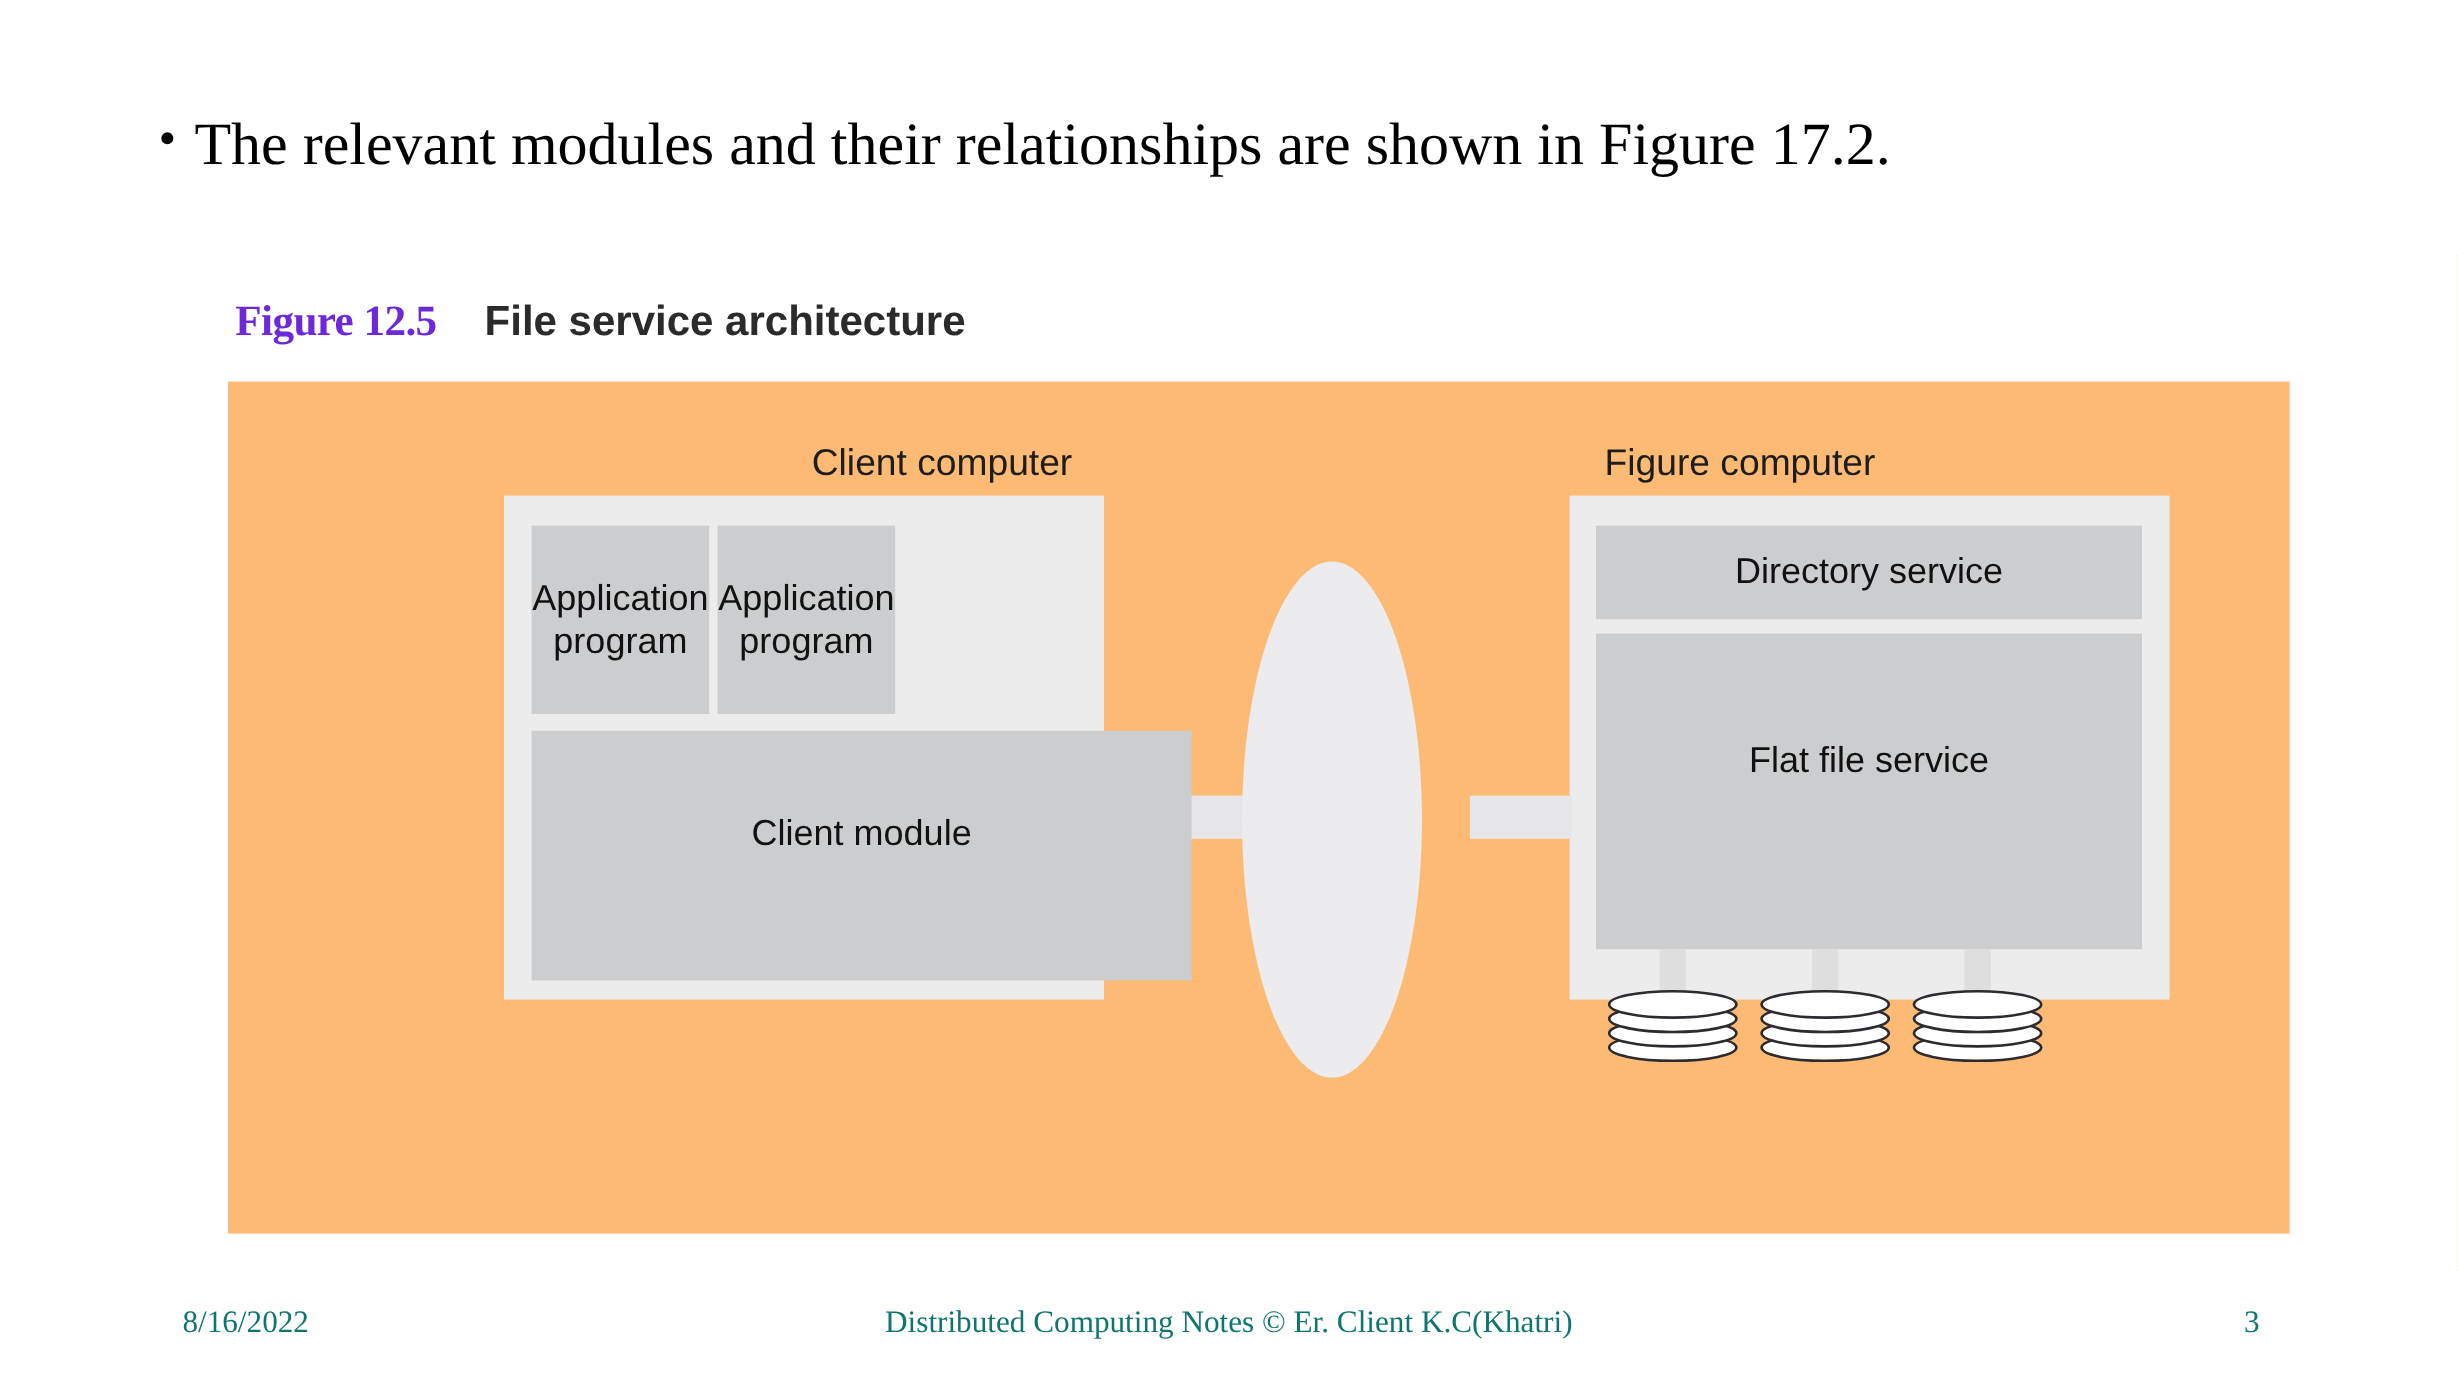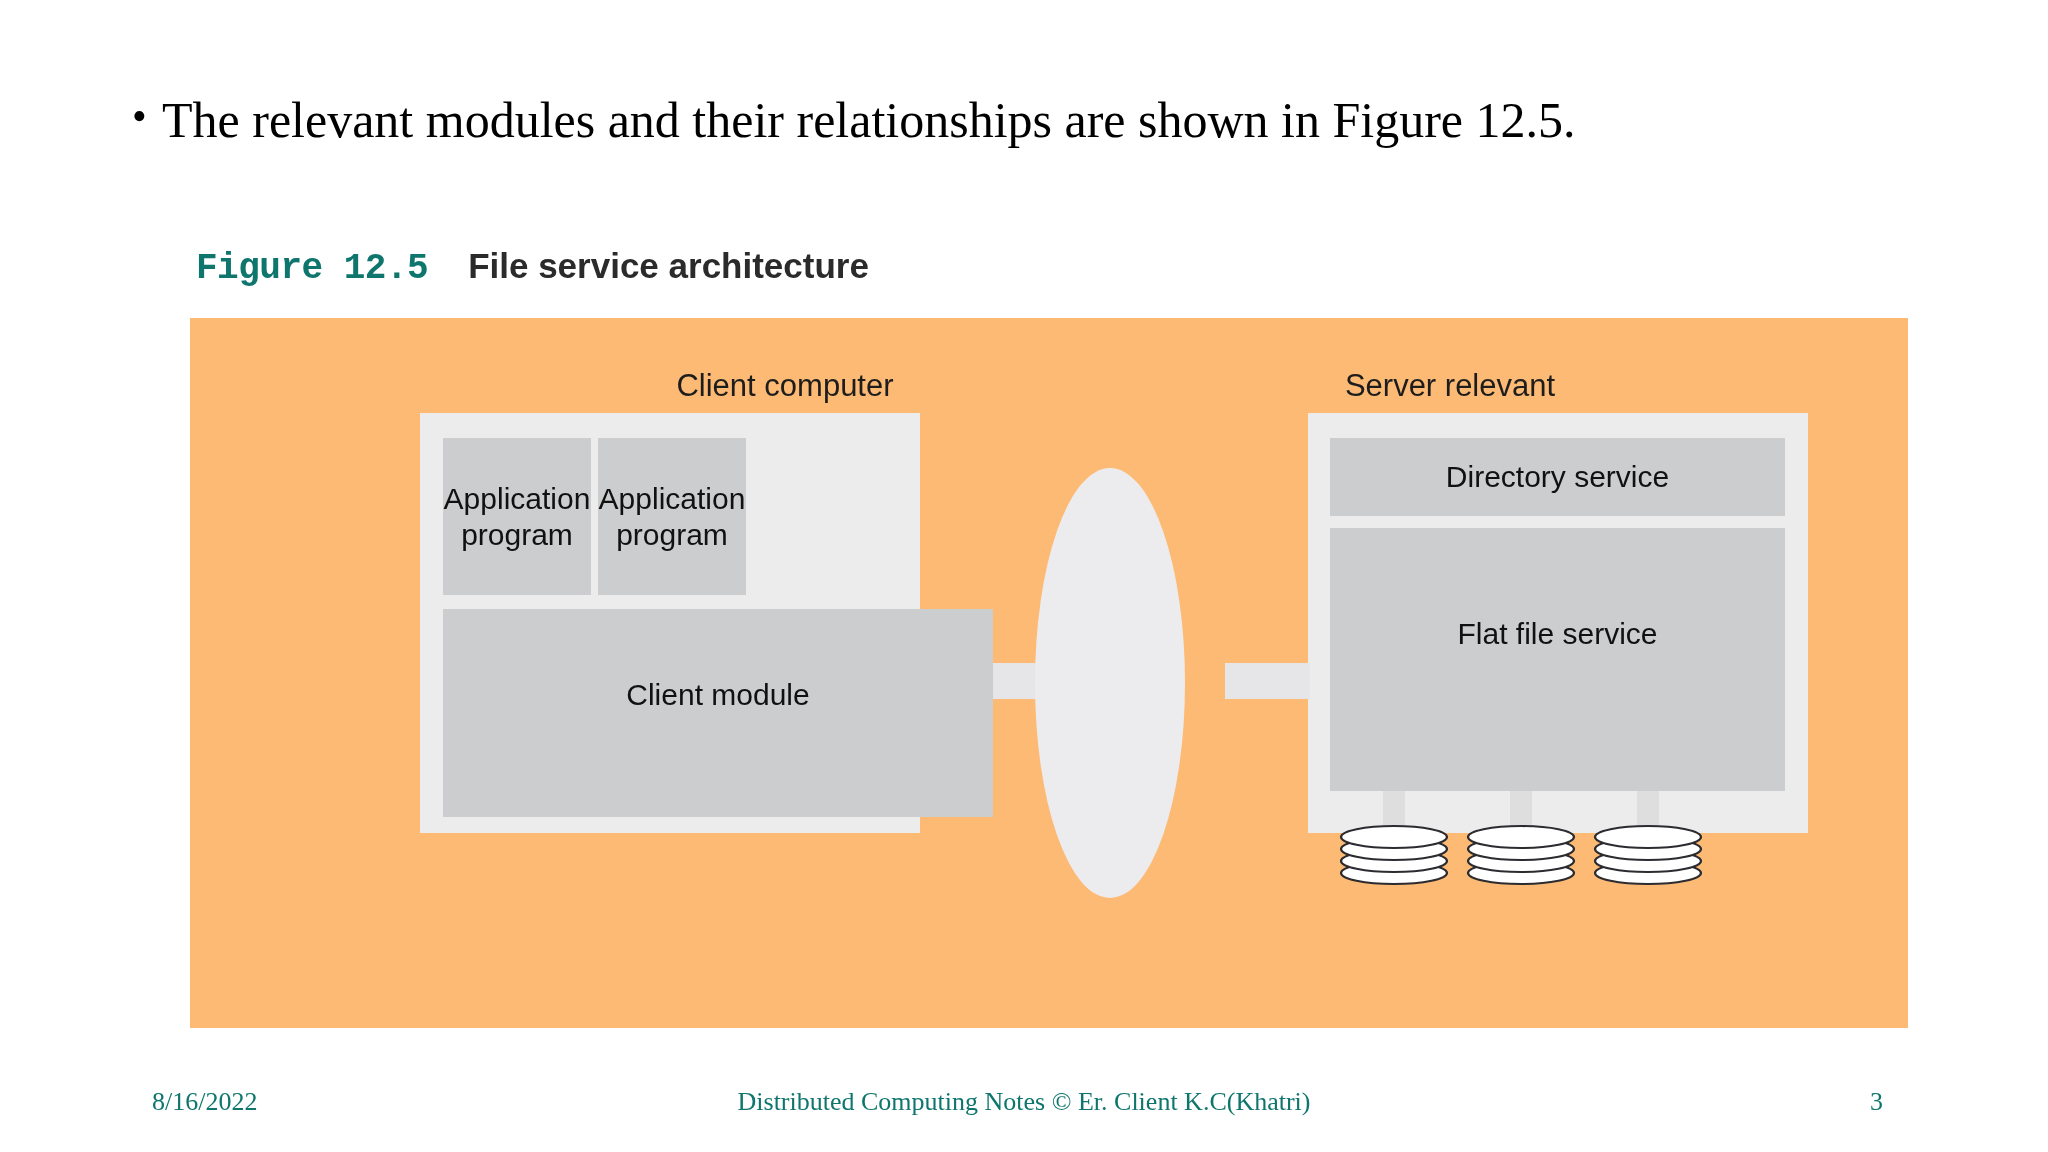--- a/index.html
+++ b/index.html
@@ -36,25 +36,25 @@
   .bullet-text { display: inline; }
 
   
   .fig-caption {
     position: absolute;
     left: 196px;
     top: 246px;
     white-space: nowrap;
   }
   .fig-caption .fig-num {
-    font-family: Liberation Mono, monospace;
+    font-family: Liberation Serif, serif;
     font-weight: bold;
     font-size: 36px;
     letter-spacing: -0.5px;
-    color: #0f766e;
+    color: #6d28d9;
   }
   .fig-caption .fig-title {
     font-family: "Liberation Sans", sans-serif;
     font-weight: bold;
     font-size: 35px;
     color: #2b2b2b;
     margin-left: 40px;
   }
 
   
@@ -159,31 +159,31 @@
     white-space: nowrap;
   }
   #footer-date   { left: 152px; }
   #footer-center { left: 0; width: 2048px; text-align: center; }
   #footer-page   { left: 1870px; }
 </style>
 </head>
 <body>
 
 <div class="bullet-line">
-  <span class="bullet-dot">•</span><span class="bullet-text">The relevant modules and their relationships are shown in Figure 12.5.</span>
+  <span class="bullet-dot">•</span><span class="bullet-text">The relevant modules and their relationships are shown in Figure 17.2.</span>
 </div>
 
 <div class="fig-caption">
   <span class="fig-num">Figure 12.5</span><span class="fig-title">File service architecture</span>
 </div>
 
 <div class="figure-panel">
 
   <div class="machine-label" id="client-label">Client computer</div>
-  <div class="machine-label" id="server-label">Server relevant</div>
+  <div class="machine-label" id="server-label">Figure computer</div>
 
   <div class="machine-box" id="client-computer-box"></div>
 
   <div class="machine-box" id="server-computer-box"></div>
 
   <div class="connector" id="connector-left"></div>
   <div class="connector" id="connector-right"></div>
   <div id="network-ellipse"></div>
 
   <div class="module-box" id="app-program-1">

